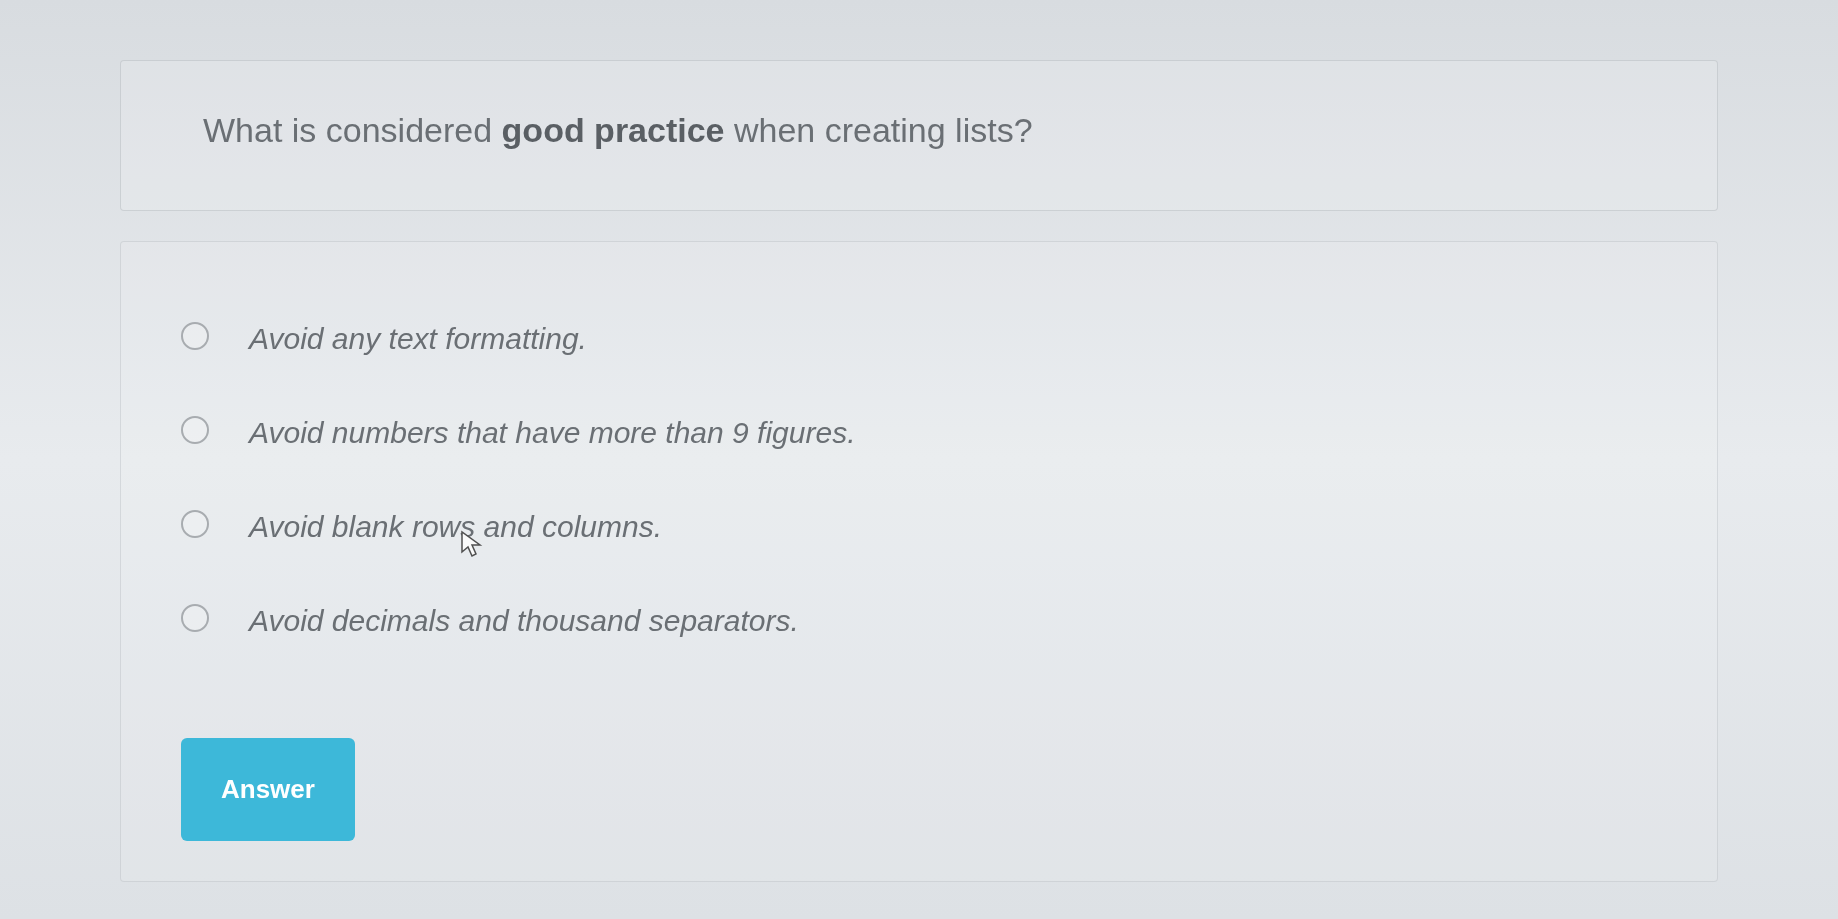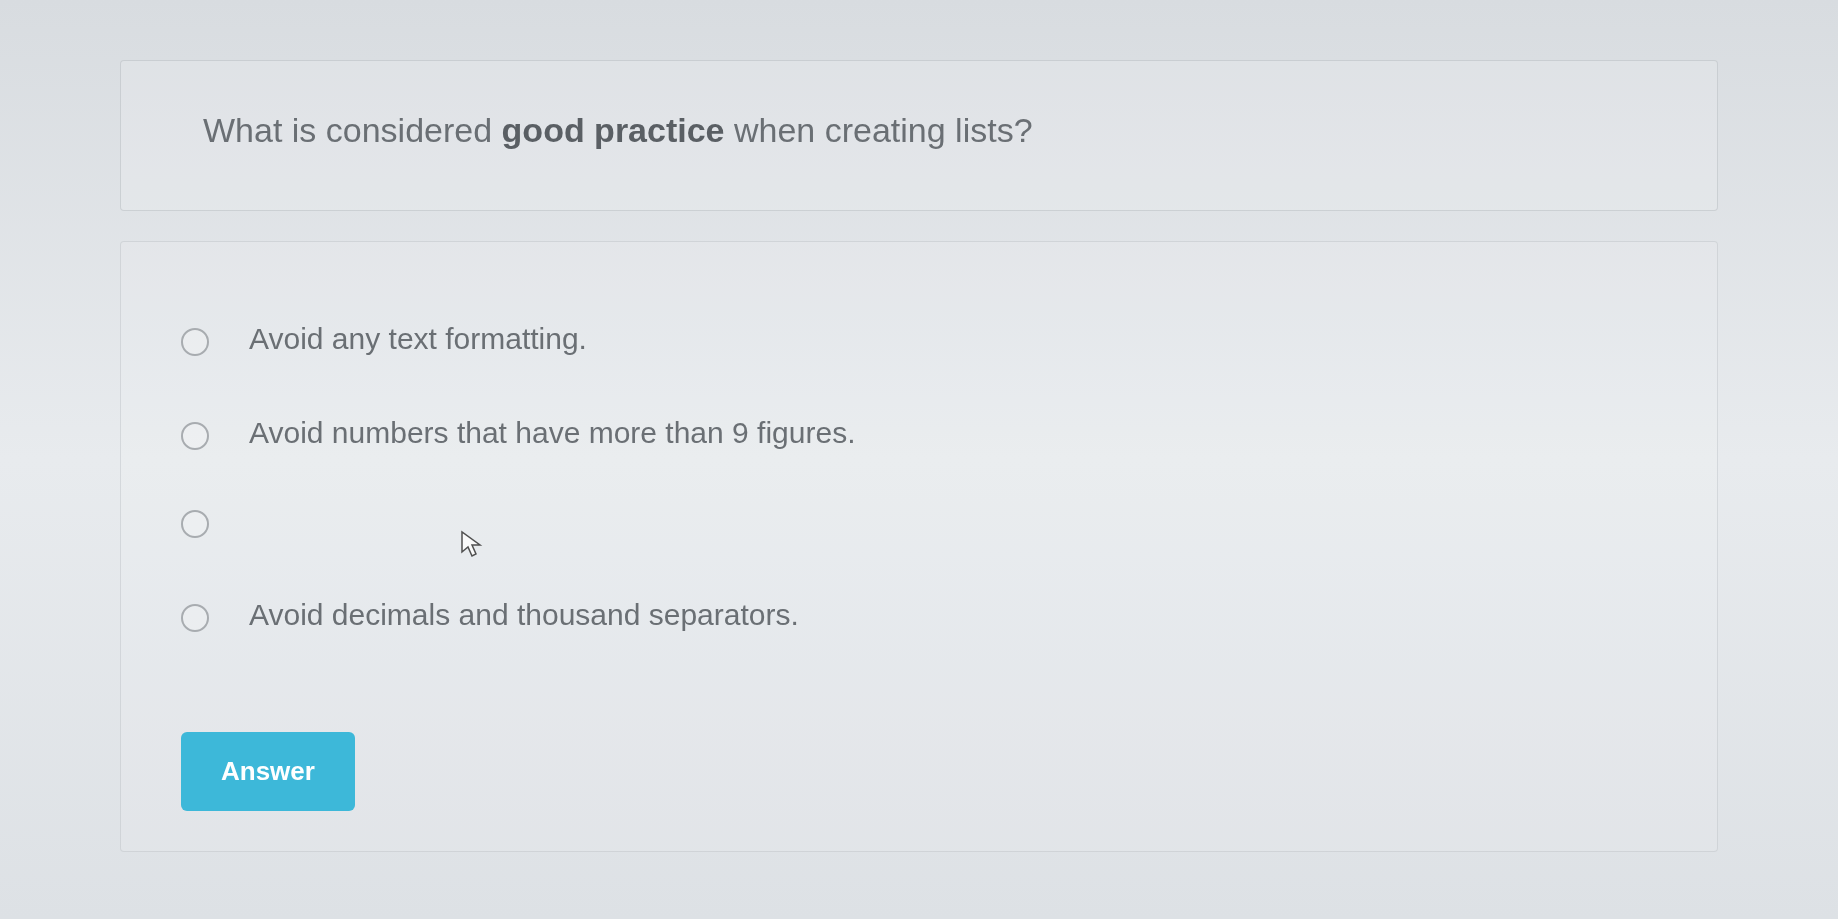--- a/index.html
+++ b/index.html
@@ -34,44 +34,45 @@
     }
     .answers-card {
       margin: 0 120px 0 120px;
       background: rgba(255,255,255,0.1);
       border: 1px solid rgba(180,185,190,0.4);
       border-radius: 4px;
       padding: 80px 60px 40px 60px;
     }
     .option-row {
       display: flex;
-      align-items: flex-end;
+      align-items: flex-start;
       margin-bottom: 60px;
       cursor: pointer;
+      font-style: italic;
     }
     .radio {
       width: 28px;
       height: 28px;
       border: 2px solid #a8acb0;
       border-radius: 50%;
       margin-right: 40px;
       flex-shrink: 0;
       background: rgba(255,255,255,0.2);
     }
     .option-label {
       font-size: 30px;
       color: #6a6f74;
       font-weight: 400;
     }
     .answer-button {
       background: #3db8d9;
       color: #ffffff;
       border: none;
       border-radius: 6px;
-      padding: 24px 40px;
+      padding: 36px 40px;
       font-size: 26px;
       font-weight: 600;
       cursor: pointer;
       margin-top: 40px;
     }
     .cursor {
       position: absolute;
       left: 460px;
       top: 530px;
       pointer-events: none;
@@ -90,20 +91,21 @@
   <div class="option-row">
     <div class="radio"></div>
     <div class="option-label">Avoid any text formatting.</div>
   </div>
   <div class="option-row">
     <div class="radio"></div>
     <div class="option-label">Avoid numbers that have more than 9 figures.</div>
   </div>
   <div class="option-row">
     <div class="radio"></div>
+    <div class="option-label">Avoid blank rows and columns.</div>
   </div>
   <div class="option-row">
     <div class="radio"></div>
     <div class="option-label">Avoid decimals and thousand separators.</div>
   </div>
 
   <button class="answer-button">Answer</button>
 </div>
 
 <svg class="cursor" width="24" height="30" viewBox="0 0 24 30">

